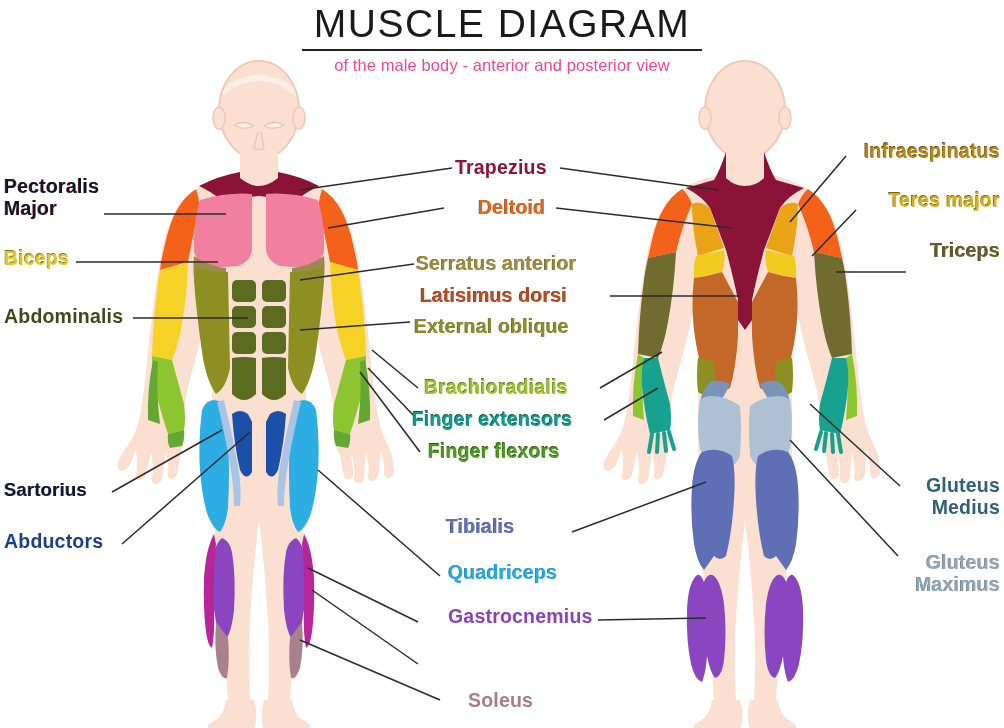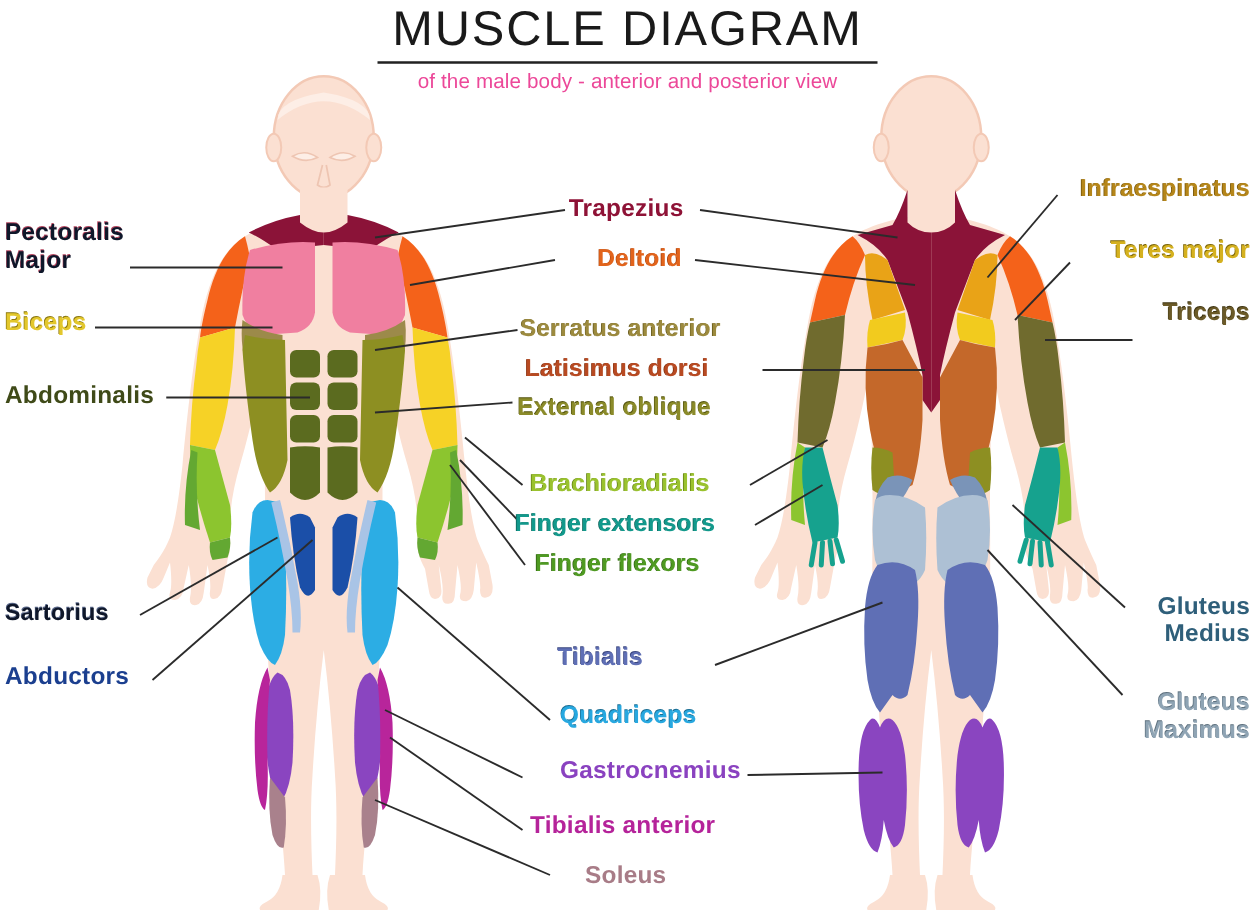--- a/index.html
+++ b/index.html
@@ -419,21 +419,20 @@
   <div class="lbl sz19" style="left:412px;top:409px;color:#12998c;text-shadow:0.8px 0.8px 0 #fff, -0.6px -0.6px 0 #0b5f56;">Finger extensors</div>
 
   <div class="lbl sz19" style="left:428px;top:441px;color:#4f9a22;text-shadow:0.8px 0.8px 0 #fff, -0.6px -0.6px 0 #2d5c10;">Finger flexors</div>
 
   <div class="lbl sz19" style="left:446px;top:516px;color:#5f6fb5;text-shadow:0.8px 0.8px 0 #fff, -0.5px -0.5px 0 #3b4780;">Tibialis</div>
 
   <div class="lbl sz19" style="left:448px;top:562px;color:#27a8e0;text-shadow:0.8px 0.8px 0 #fff, -0.5px -0.5px 0 #1a6e94;">Quadriceps</div>
 
   <div class="lbl sz19" style="left:412px;top:606px;color:#8a42c0;margin-left:36px;">Gastrocnemius</div>
 
-  <div class="lbl sz19" style="left:424px;top:650px;color:#b5239a;">Tibialis anterior</div>
 
   <div class="lbl sz19" style="left:468px;top:690px;color:#a87c87;text-shadow:0.8px 0.8px 0 #fff;">Soleus</div>
 
   <div class="lbl sz19 right" style="right:4px;top:141px;color:#b5861a;text-shadow:0.8px 0.8px 0 #fff, -0.6px -0.6px 0 #6e4f07;">Infraespinatus</div>
 
   <div class="lbl sz19 right" style="right:4px;top:190px;color:#d5b11f;text-shadow:0.8px 0.8px 0 #fff, -0.6px -0.6px 0 #7d6608;">Teres major</div>
 
   <div class="lbl sz19 right" style="right:4px;top:240px;color:#6b5a28;text-shadow:0.8px 0.8px 0 #fff, -0.5px -0.5px 0 #3e3412;">Triceps</div>
 
   <div class="lbl sz19 right" style="right:4px;top:475px;color:#2f5f7a;text-shadow:0.8px 0.8px 0 #fff;">

